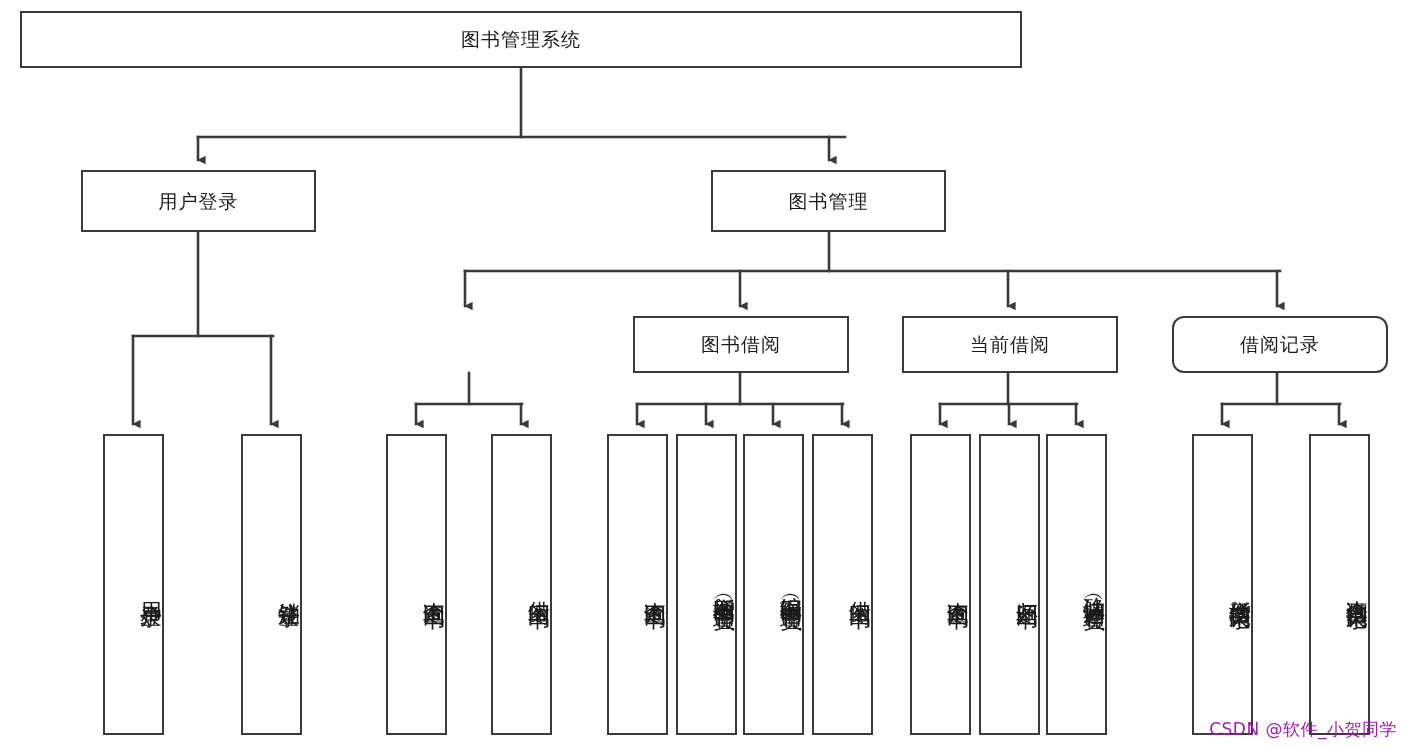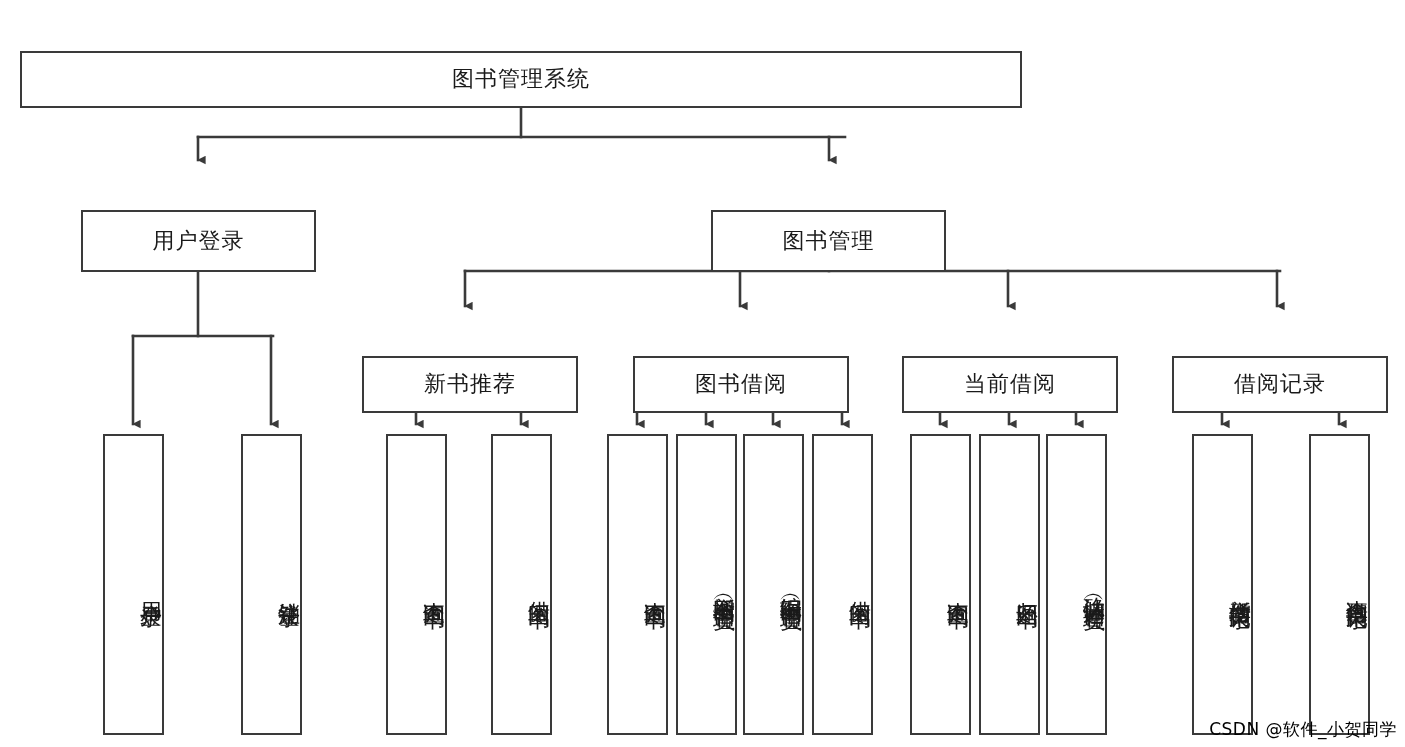--- a/index.html
+++ b/index.html
@@ -30,24 +30,23 @@
     border: 2.2px solid #3a3a3a;
     background: #ffffff;
     color: #1a1a1a;
     display: flex;
     align-items: center;
     justify-content: center;
     text-align: center;
     z-index: 2;
   }
   .node.horizontal {
-    font-size: 22px;
+    font-size: 19px;
     letter-spacing: 1px;
     line-height: 1.2;
-    margin-top: 40px;
   }
   .node.vertical {
     writing-mode: vertical-rl;
     text-orientation: upright;
     font-size: 22px;
     letter-spacing: 2px;
     line-height: 1;
     padding-top: 6px;
     align-items: flex-start;
     justify-content: center;
@@ -55,21 +54,21 @@
   .node.vertical .label {
     writing-mode: vertical-rl;
     text-orientation: upright;
     white-space: nowrap;
   }
   .watermark {
     position: absolute;
     right: 8px;
     bottom: 6px;
     font-size: 17px;
-    color: #000000;
+    color: #a21caf;
     letter-spacing: 0.5px;
     z-index: 5;
     white-space: nowrap;
   }
 </style>
 </head>
 <body>
 
 <div id="canvas">
 
@@ -127,30 +126,27 @@
     <span class="label">图书管理系统</span>
   </div>
 
   <div class="node horizontal" style="left:81px; top:170px; width:235px; height:62px;">
     <span class="label">用户登录</span>
   </div>
   <div class="node horizontal" style="left:711px; top:170px; width:235px; height:62px;justify-content:center;">
     <span class="label">图书管理</span>
   </div>
 
-  <div class="node horizontal" style="left:362px; top:316px; width:216px; height:57px;">
-    <span class="label">新书推荐</span>
-  </div>
   <div class="node horizontal" style="left:902px; top:316px; width:216px; height:57px;">
     <span class="label">当前借阅</span>
   </div>
   <div class="node horizontal" style="left:633px; top:316px; width:216px; height:57px;">
     <span class="label">图书借阅</span>
   </div>
-  <div class="node horizontal" style="left:1172px; top:316px; width:216px; height:57px;">
+  <div class="node horizontal" style="left:1172px; top:316px; width:216px; height:57px;border-radius:12px;">
     <span class="label">借阅记录</span>
   </div>
 
   <div class="node vertical" style="left:103px; top:434px; width:61px; height:301px;">
     <span class="label">用户登录</span>
   </div>
   <div class="node vertical" style="left:241px; top:434px; width:61px; height:301px;">
     <span class="label">注销登录</span>
   </div>
 

